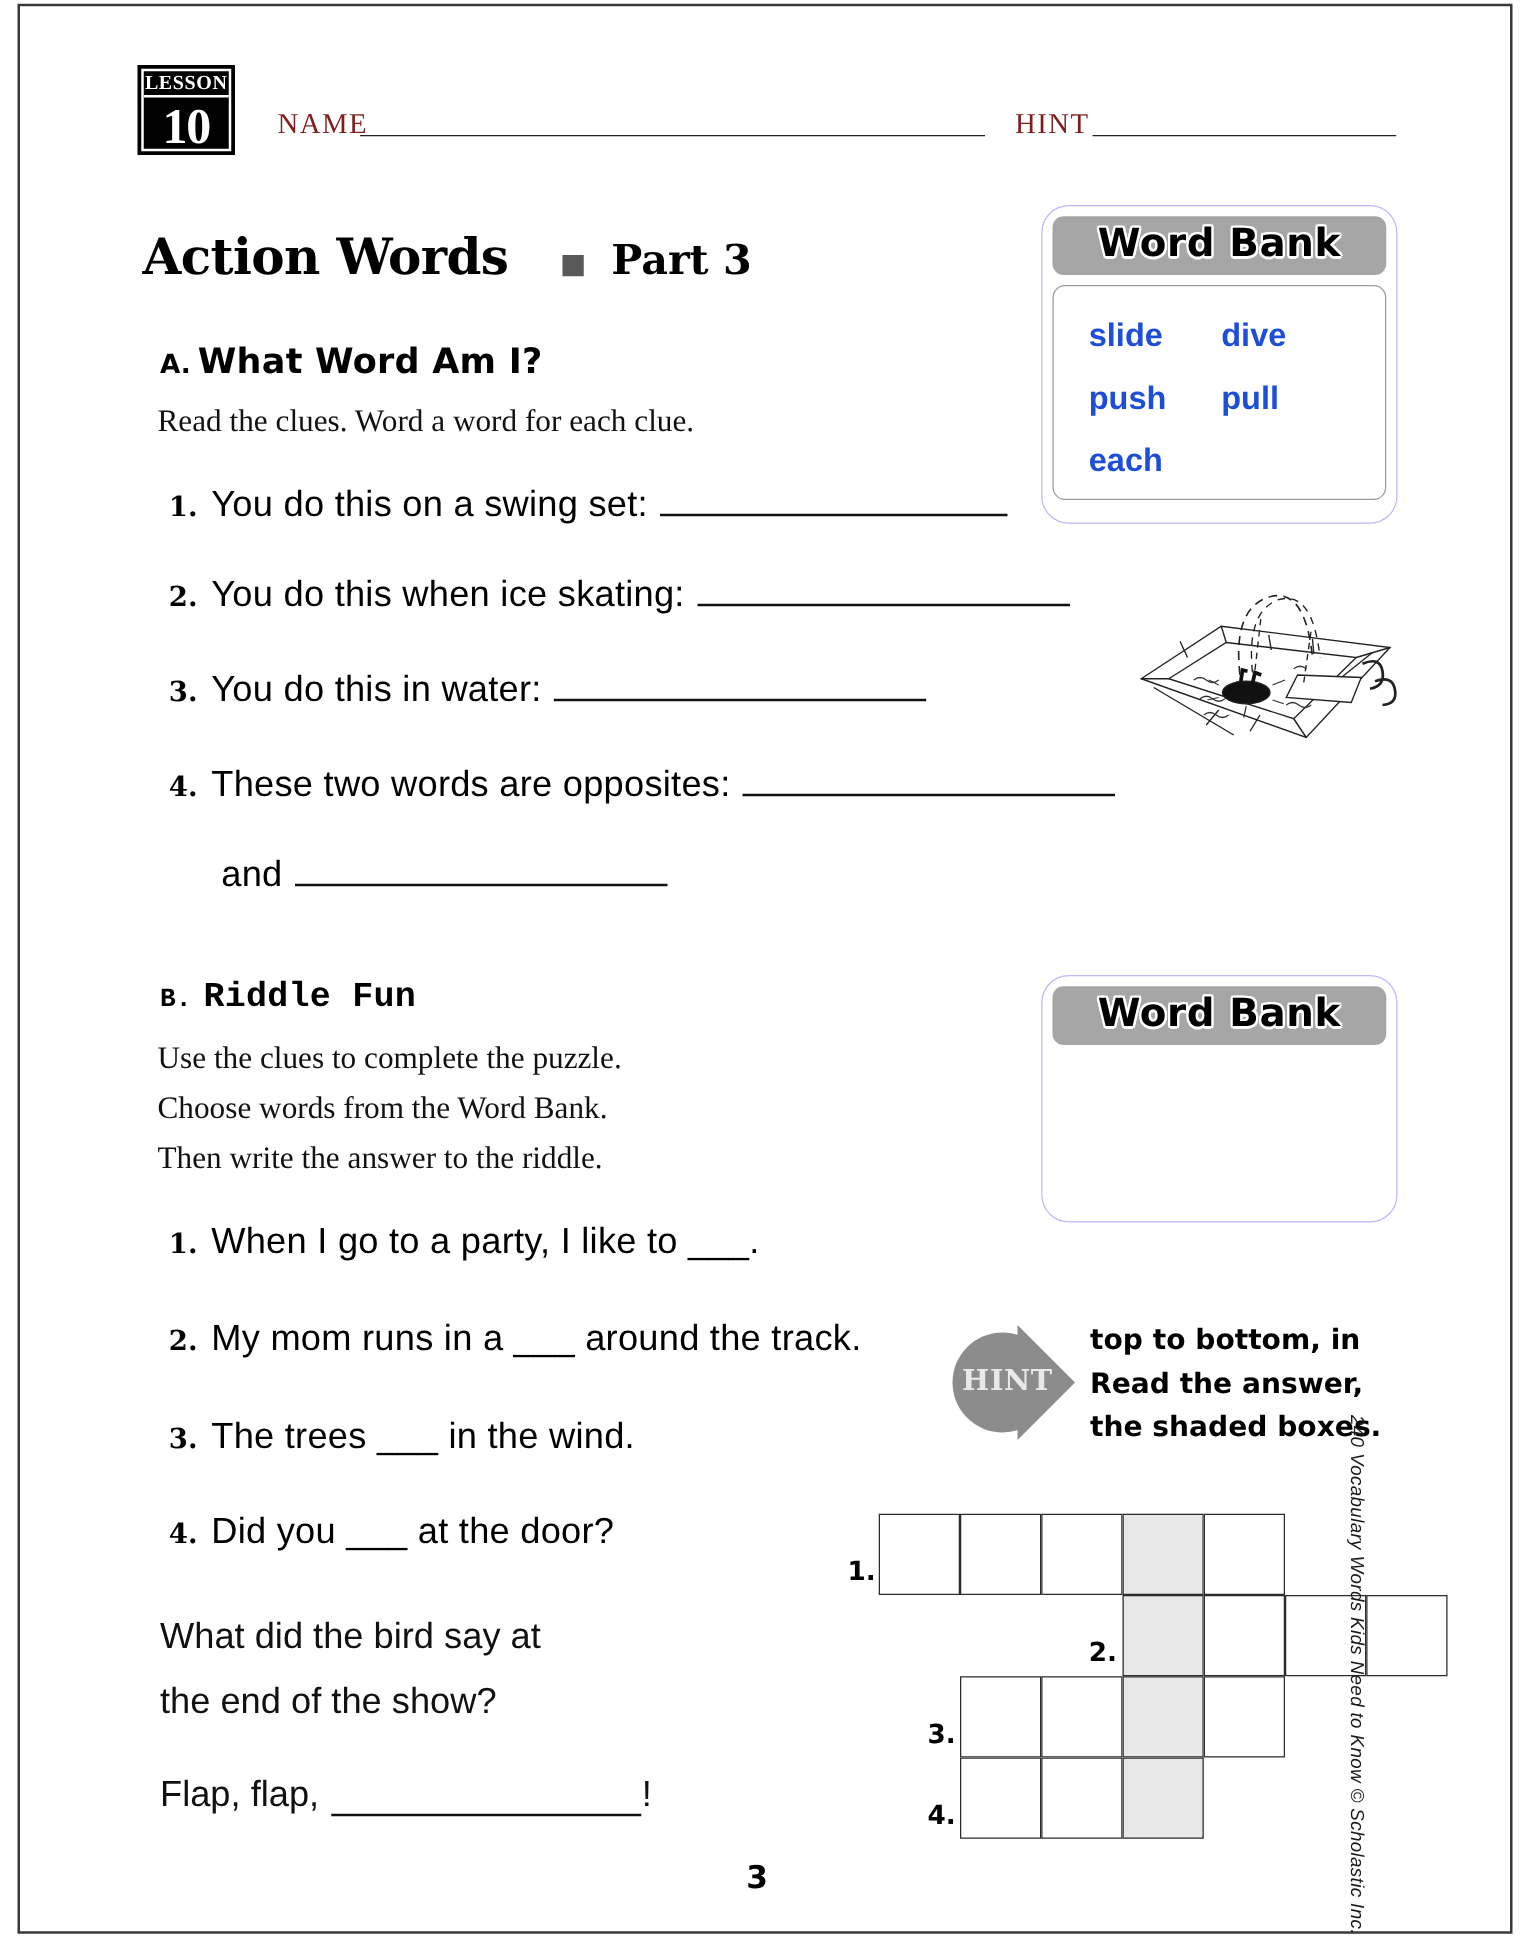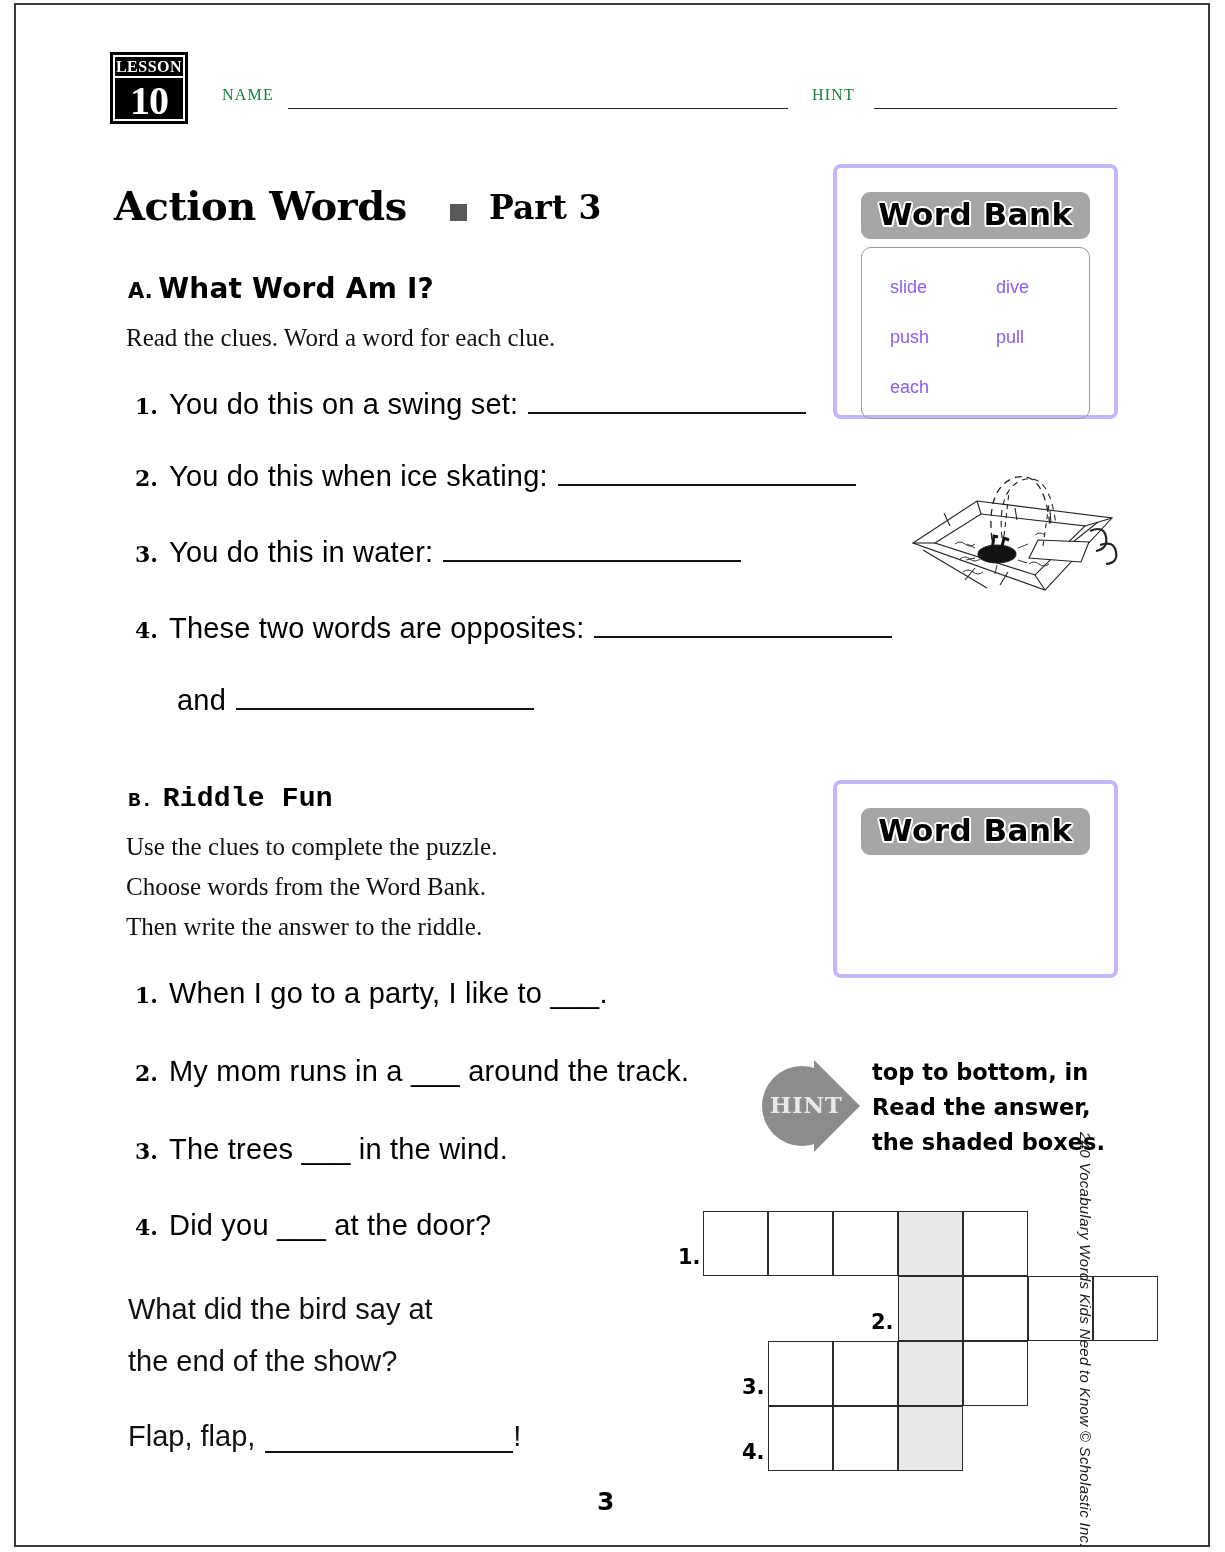--- a/index.html
+++ b/index.html
@@ -70,23 +70,23 @@
     font-family: "Liberation Serif", serif;
     font-size: 40px;
     font-weight: 700;
     line-height: 46px;
     letter-spacing: -1px;
   }
 
   .field-label {
     position: absolute;
     font-family: "Liberation Serif", serif;
-    font-size: 16px;
+    font-size: 23px;
     letter-spacing: 1.2px;
-    color: #15803d;
+    color: #7f1d1d;
   }
   .rule {
     position: absolute;
     border-bottom: 1.6px solid #222;
     height: 0;
   }
 
   
   #title-main {
     position: absolute;
@@ -164,25 +164,25 @@
     display: inline-block;
     border-bottom: 2.2px solid #111;
     height: 22px;
     margin-left: 10px;
     vertical-align: bottom;
   }
 
   
   .wordbank {
     position: absolute;
-    border: 4px solid #c4b5fd;
-    border-radius: 8px;
+    border: 1px solid #c4b5fd;
+    border-radius: 22px;
     background: #fff;
     box-sizing: border-box;
-    padding: 24px;
+    padding: 8px;
   }
   .wb-title {
     background: #a6a6a6;
     border-radius: 9px;
     text-align: center;
     font-family: "DejaVu Sans", sans-serif;
     font-weight: 700;
     font-size: 31px;
     letter-spacing: 0.5px;
     color: #000;
@@ -198,23 +198,23 @@
     border-radius: 10px;
     margin-top: 8px;
     box-sizing: border-box;
     padding: 14px 0 12px 0;
   }
   .wb-row {
     display: flex;
   }
   .wb-word {
     font-family: "Liberation Sans", sans-serif;
-    font-size: 18px;
-    font-weight: 400;
-    color: #8b5cf6;
+    font-size: 26px;
+    font-weight: 700;
+    color: #1d4ed8;
     line-height: 50px;
   }
   .wb-col1 { width: 100px; padding-left: 28px; }
   .wb-col2 { padding-left: 6px; }
 
   
   #hint-wrap {
     position: absolute;
     left: 762px;
     top: 1058px;

